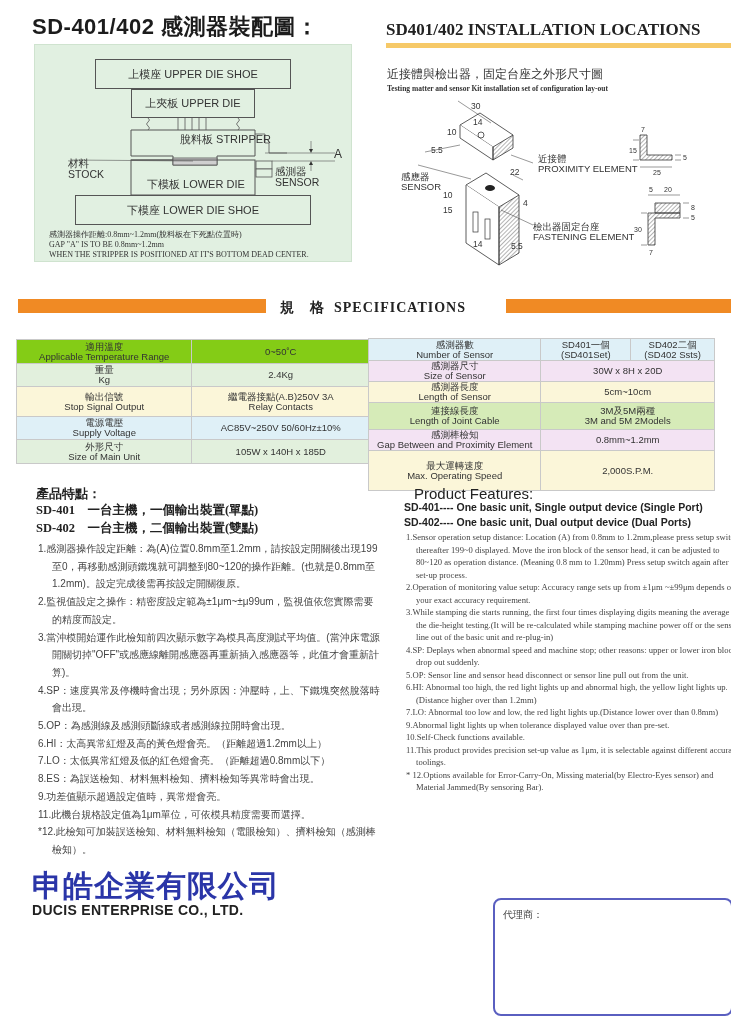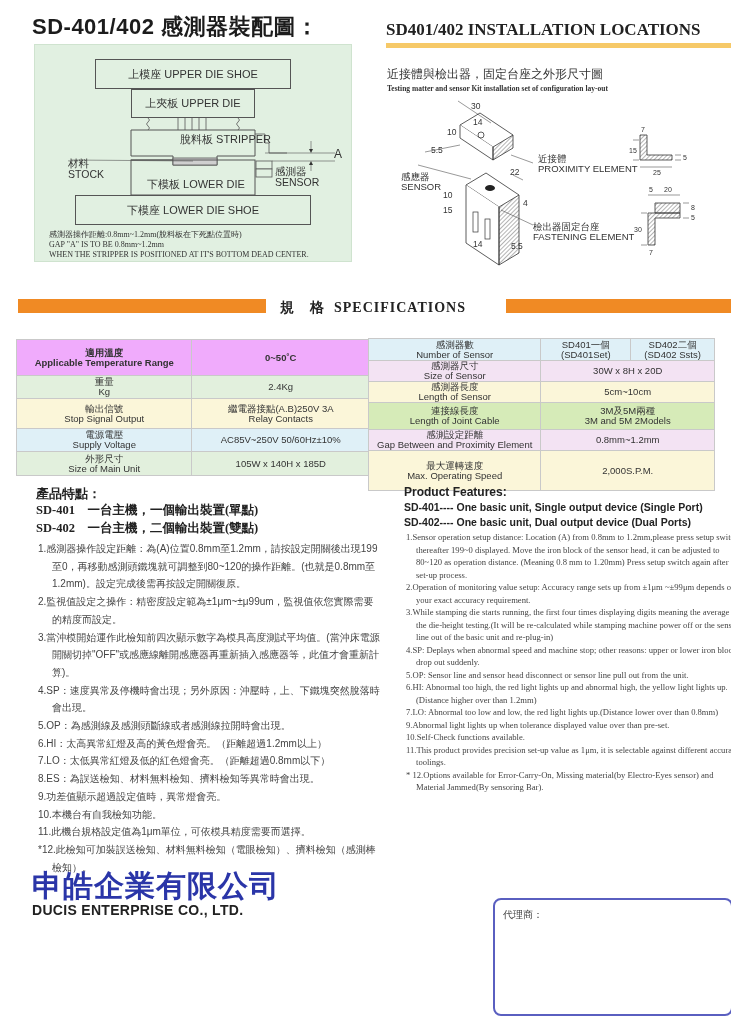--- a/index.html
+++ b/index.html
@@ -32,21 +32,21 @@
 
   table.spec { position: absolute; border-collapse: collapse; font-size: 9.5px; color: #333; }
   table.spec td { border: 1px solid #c9c9c9; text-align: center; line-height: 10px; padding: 0 2px; }
 
   
   .feat-zh-head { left: 18px; top: 485px; font-size: 13px; font-weight: bold; color: #222; font-family: "Liberation Serif", serif; white-space: nowrap; }
   .feat-zh-sub { left: 18px; font-size: 12.5px; font-weight: bold; color: #222; font-family: "Liberation Serif", serif; white-space: nowrap; }
   .zh-list { left: 20px; top: 540px; width: 345px; font-size: 10px; color: #444; line-height: 17.7px; }
   .zh-list .item { padding-left: 14px; text-indent: -14px; }
 
-  .feat-en-head { left: 386px; top: 485px; font-size: 12px; font-weight: bold; color: #222; white-space: nowrap; }
+  .feat-en-head { left: 396px; top: 485px; font-size: 15px; font-weight: normal; color: #222; white-space: nowrap; }
   .feat-en-sub { left: 386px; font-size: 10.5px; font-weight: bold; color: #222; white-space: nowrap; }
   .en-list { left: 388px; top: 531px; width: 334px; font-size: 8.6px; color: #444; line-height: 12.5px; font-family: "Liberation Serif", serif; }
   .en-list .item { padding-left: 10px; text-indent: -10px; }
 
   
   .company-zh { left: 14px; top: 866px; font-size: 30px; font-weight: bold; color: #2a35a8; letter-spacing: 1px; white-space: nowrap; }
   .company-en { left: 14px; top: 902px; font-size: 14px; font-weight: bold; color: #222; white-space: nowrap; letter-spacing: 0.3px; }
 
   .agent-box { left: 475px; top: 898px; width: 240px; height: 118px; border: 2px solid #5a5fc0; border-radius: 8px; background: #fff; }
   .agent-label { position: absolute; left: 8px; top: 8px; font-size: 10px; color: #404040; font-family: "Liberation Serif", serif; }
@@ -184,21 +184,21 @@
 <div class="abs spec-title">
   <span>規　格</span>&nbsp;&nbsp;<span>SPECIFICATIONS</span>
 </div>
 
 <table class="spec" style="left:16px;top:339px;width:354px;">
   <colgroup>
       <col style="width:176px">
       <col style="width:178px">
     </colgroup>
   <tbody>
-      <tr style="height:36px;background:#f0abfc;font-weight:bold;">
+      <tr style="height:24px;background:#84cc16;">
     <td>
           <div>適用溫度</div>
           <div>Applicable Temperature Range</div>
         </td>
     <td>0~50˚C</td>
   </tr>
   <tr style="height:23px;background:#e2f0dd;">
     <td>
           <div>重量</div>
           <div>Kg</div>
@@ -272,21 +272,21 @@
           <div>連接線長度</div>
           <div>Length of Joint Cable</div>
         </td>
     <td colspan="2">
           <div>3M及5M兩種</div>
           <div>3M and 5M 2Models</div>
         </td>
   </tr>
   <tr style="height:21px;background:#f3e3f3;">
     <td>
-          <div>感測設定距離</div>
+          <div>感測棒檢知</div>
           <div>Gap Between and Proximity Element</div>
         </td>
     <td colspan="2">0.8mm~1.2mm</td>
   </tr>
   <tr style="height:40px;background:#fbf6d9;">
     <td>
           <div>最大運轉速度</div>
           <div>Max. Operating Speed</div>
         </td>
     <td colspan="2">2,000S.P.M.</td>
@@ -300,21 +300,20 @@
 <div class="abs zh-list">
   <div class="item">1.感測器操作設定距離：為(A)位置0.8mm至1.2mm，請按設定開關後出現199至0，再移動感測頭鐵塊就可調整到80~120的操作距離。(也就是0.8mm至1.2mm)。設定完成後需再按設定開關復原。</div>
   <div class="item">2.監視值設定之操作：精密度設定範為±1μm~±μ99um，監視值依您實際需要的精度而設定。</div>
   <div class="item">3.當沖模開始運作此檢知前四次顯示數字為模具高度測試平均值。(當沖床電源開關切掉"OFF"或感應線離開感應器再重新插入感應器等，此值才會重新計算)。</div>
   <div class="item">4.SP：速度異常及停機時會出現；另外原因：沖壓時，上、下鐵塊突然脫落時會出現。</div>
   <div class="item">5.OP：為感測線及感測頭斷線或者感測線拉開時會出現。</div>
   <div class="item">6.HI：太高異常紅燈及高的黃色燈會亮。（距離超過1.2mm以上）</div>
   <div class="item">7.LO：太低異常紅燈及低的紅色燈會亮。（距離超過0.8mm以下）</div>
   <div class="item">8.ES：為誤送檢知、材料無料檢知、擠料檢知等異常時會出現。</div>
   <div class="item">9.功差值顯示超過設定值時，異常燈會亮。</div>
-  <div class="item">10.本機台有自我檢知功能。</div>
   <div class="item">11.此機台規格設定值為1μm單位，可依模具精度需要而選擇。</div>
   <div class="item">*12.此檢知可加裝誤送檢知、材料無料檢知（電眼檢知）、擠料檢知（感測棒檢知）。</div>
 </div>
 
 <div class="abs feat-en-head">Product Features:</div>
 <div class="abs feat-en-sub" style="top:501px;">SD-401---- One basic unit, Single output device (Single Port)</div>
 <div class="abs feat-en-sub" style="top:516px;">SD-402---- One basic unit, Dual output device (Dual Ports)</div>
 <div class="abs en-list">
   <div class="item">1.Sensor operation setup distance: Location (A) from 0.8mm to 1.2mm,please press setup switch thereafter 199~0 displayed.  Move the iron block of the sensor head, it can be adjusted to 80~120 as operation distance. (Meaning 0.8 mm to 1.20mm) Press setup switch again after set-up process.</div>
   <div class="item">2.Operation of monitoring value setup: Accuracy range sets up from ±1μm ~±99μm depends on your exact accuracy requirement.</div>

